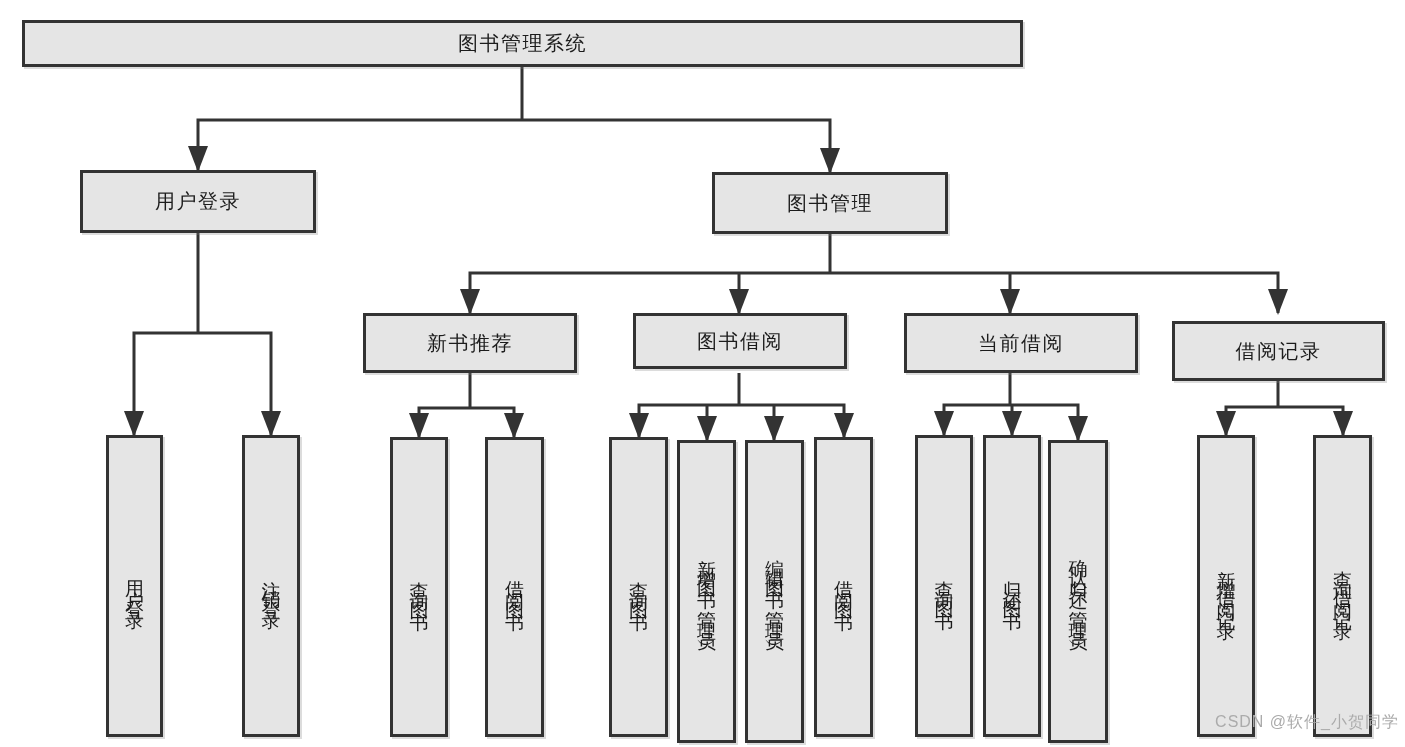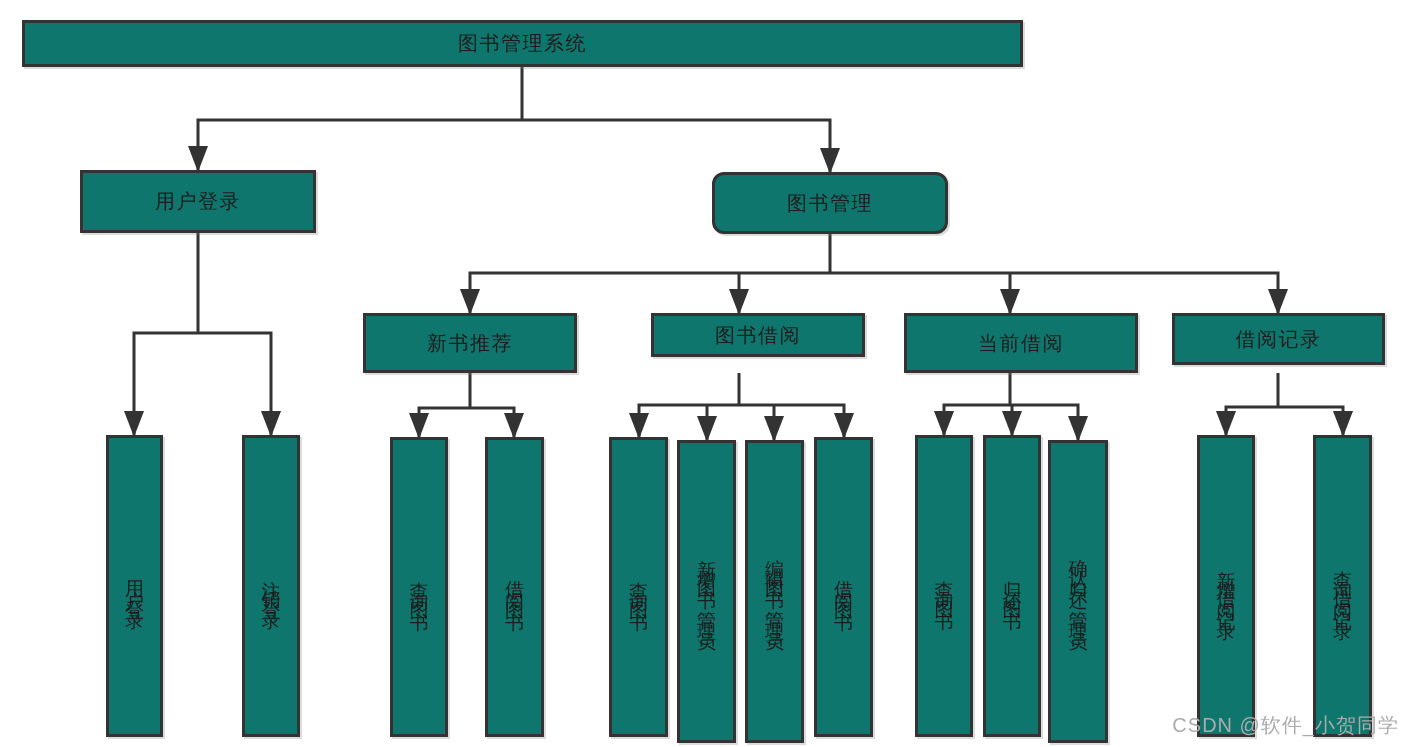--- a/index.html
+++ b/index.html
@@ -2,34 +2,34 @@
 <html style="--background: #ffffff; --border: #333333; --line: #333333; --text: #1c1c1c; --watermark: #ababab;"><head>
 <meta charset="utf-8">
 <style>
   html,body{margin:0;padding:0;background:#fff;}
   .stage{
     position:relative;width:1405px;height:747px;background:var(--background,#fff);
     font-family:"Liberation Sans","DejaVu Sans",sans-serif;overflow:hidden;
   }
   #connectors{position:absolute;left:0;top:0;width:1405px;height:747px;}
   .box{
-    position:absolute;box-sizing:border-box;background:#0f766e;
+    position:absolute;box-sizing:border-box;background:#e5e5e5;
     border:3px solid var(--border,#333333);
     display:flex;align-items:center;justify-content:center;
     box-shadow:2px 2px 0 rgba(130,130,130,.28);
   }
   .hlabel{font-size:20px;color:var(--text,#1c1c1c);letter-spacing:1.5px;white-space:nowrap;}
   .vlabel{
     writing-mode:vertical-rl;text-orientation:upright;
     font-size:19px;line-height:1.05;letter-spacing:.55em;
     color:var(--text,#1c1c1c);
   }
   .watermark{
     position:absolute;top:712px;right:6px;
-    font-size:20px;color:var(--watermark,#ababab);letter-spacing:1px;text-align:right;
+    font-size:16px;color:var(--watermark,#ababab);letter-spacing:1px;text-align:right;
   }
   path.conn{fill:none;stroke:var(--line,#333333);stroke-width:3;}
   polygon.arrow{fill:var(--line,#333333);}
 </style>
 </head>
 <body>
 
 <div class="stage">
 
   <svg id="connectors" viewBox="0 0 1405 747">
@@ -62,34 +62,34 @@
     <polygon class="arrow" points="1343,437 1333,411 1353,411"></polygon>
   </svg>
 
   <div class="box" style="left:22px;top:20px;width:1001px;height:47px;">
     <span class="hlabel">图书管理系统</span>
   </div>
 
   <div class="box" style="left:80px;top:170px;width:236px;height:63px;">
     <span class="hlabel">用户登录</span>
   </div>
-  <div class="box" style="left:712px;top:172px;width:236px;height:62px;border-radius:12px;">
+  <div class="box" style="left:712px;top:172px;width:236px;height:62px;">
     <span class="hlabel">图书管理</span>
   </div>
 
   <div class="box" style="left:363px;top:313px;width:214px;height:60px;font-family:Liberation Mono, monospace;">
     <span class="hlabel">新书推荐</span>
   </div>
-  <div class="box" style="left:651px;top:313px;width:214px;height:44px;">
+  <div class="box" style="left:633px;top:313px;width:214px;height:56px;">
     <span class="hlabel">图书借阅</span>
   </div>
   <div class="box" style="left:904px;top:313px;width:234px;height:60px;">
     <span class="hlabel">当前借阅</span>
   </div>
-  <div class="box" style="left:1172px;top:313px;width:213px;height:52px;">
+  <div class="box" style="left:1172px;top:321px;width:213px;height:60px;">
     <span class="hlabel">借阅记录</span>
   </div>
 
   <div class="box" style="left:106px;top:435px;width:57px;height:302px;">
     <span class="vlabel">用户登录</span>
   </div>
   <div class="box" style="left:242px;top:435px;width:58px;height:302px;">
     <span class="vlabel">注销登录</span>
   </div>
 

